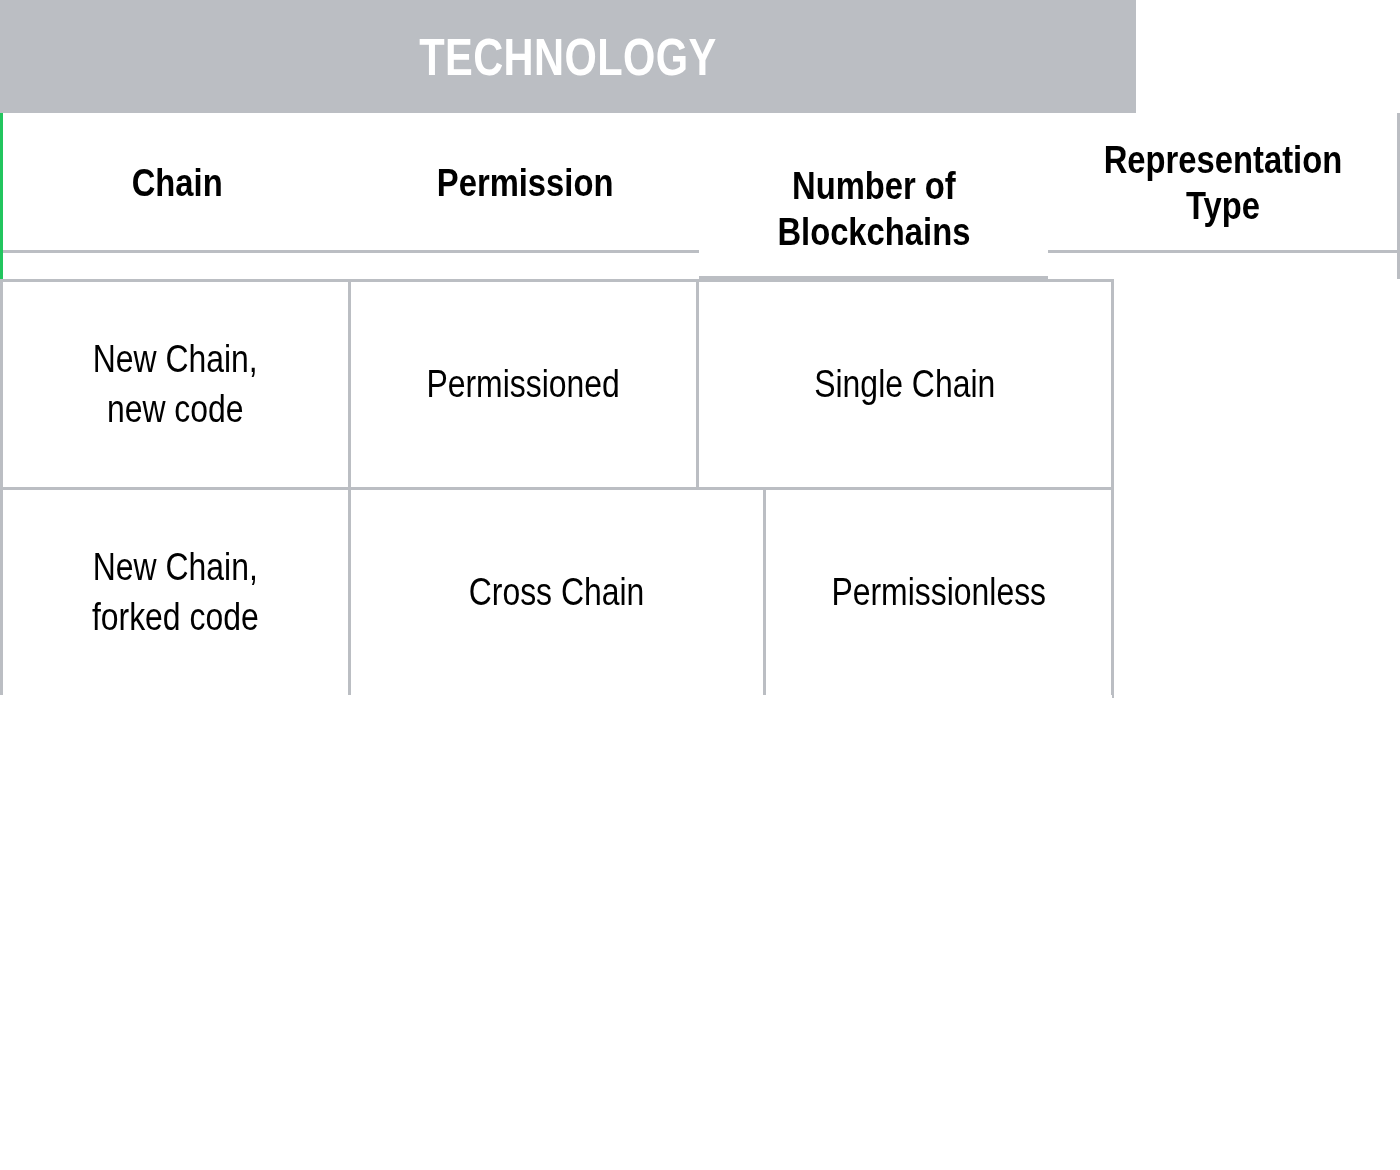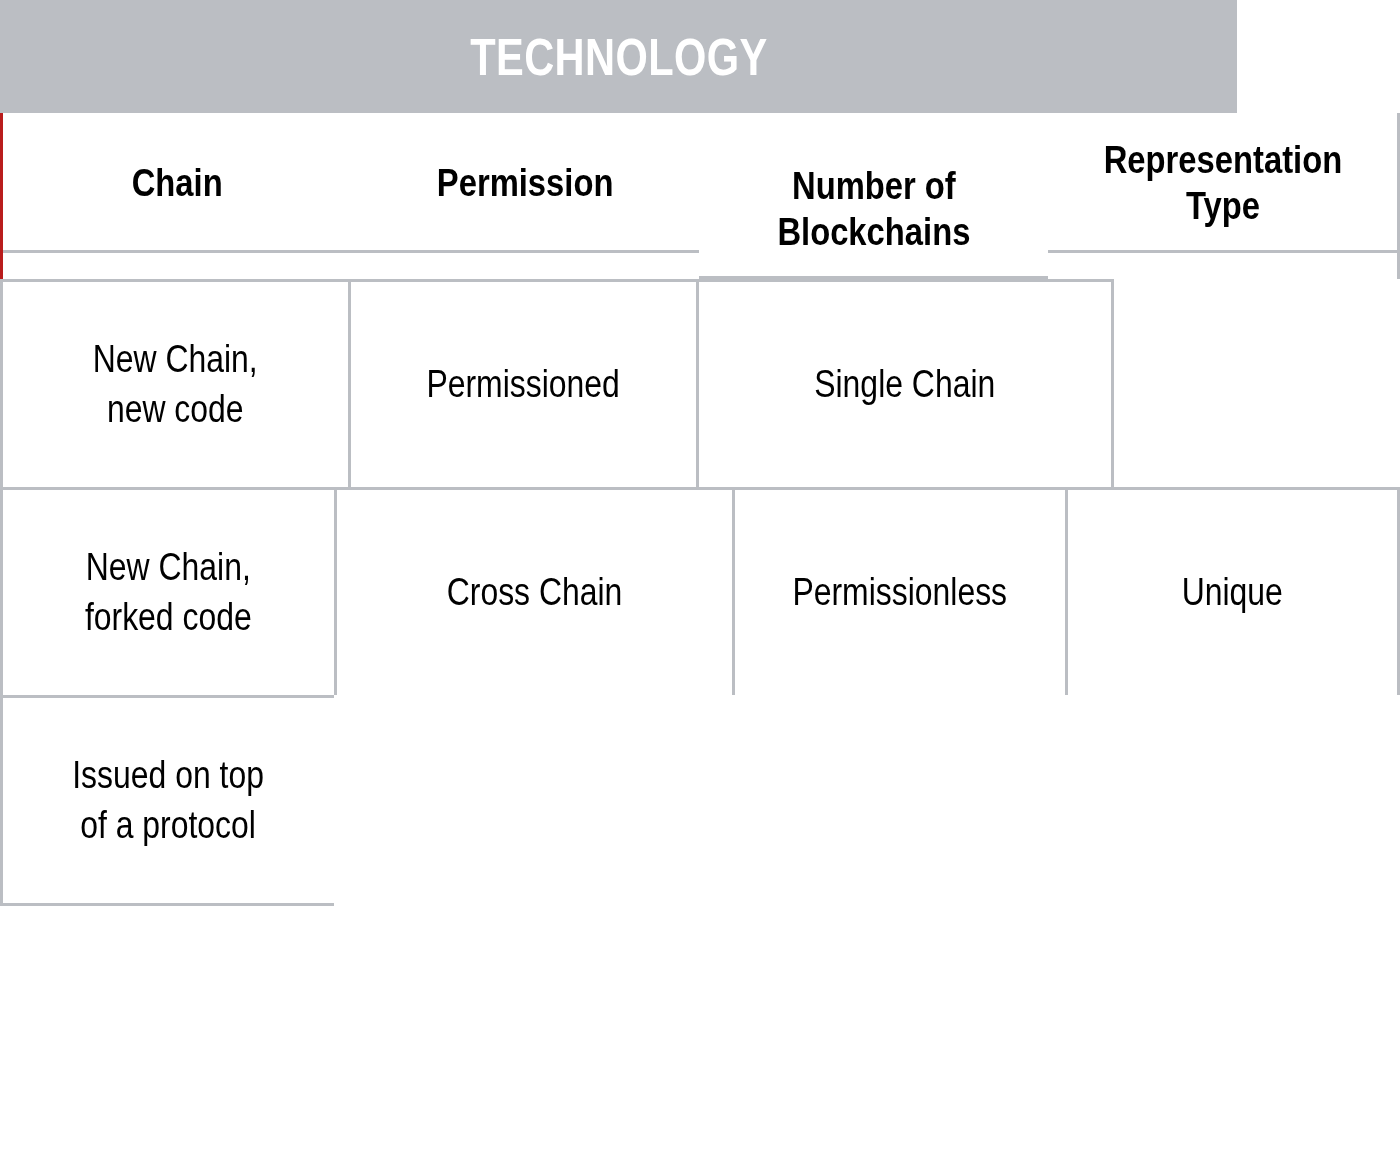--- a/index.html
+++ b/index.html
@@ -19,21 +19,21 @@
     width: 1400px;
     height: 1170px;
     background: #ffffff;
   }
 
   
   .title-band {
     position: absolute;
     left: 0;
     top: 0;
-    width: 1237px;
+    width: 1136px;
     height: 113px;
     background: #bbbec3;
     display: flex;
     align-items: center;
     justify-content: center;
   }
   .title-text {
     color: #ffffff;
     font-weight: bold;
     font-size: 52px;
@@ -82,21 +82,21 @@
 
   
   .header-row .cell {
     height: 140px;
     border-left: none;
     border-right: none;
     border-top: 3px solid #ffffff;
     border-bottom: 3px solid #bbbec3;
   }
   .header-row {
-    border-left: 3px solid #b91c1c;
+    border-left: 3px solid #22c55e;
     border-right: 3px solid #bbbec3;
     box-sizing: border-box;
     width: 1400px;
   }
   .header-row .c1 { width: 348px; }
   .header-row .c2 { width: 348px; }
   .header-row .c3 { width: 349px; margin-top: 26px; }
   .header-row .c4 { width: 349px; }
 
   .head-text {
@@ -176,30 +176,23 @@
       <div class="cell c1">
         <span class="cell-text">New Chain,
 forked code</span>
       </div>
       <div class="cell c3">
         <span class="cell-text">Cross Chain</span>
       </div>
       <div class="cell c2">
         <span class="cell-text">Permissionless</span>
       </div>
-      <div class="cell c4">
-        <span class="cell-text">Unique</span>
-      </div>
     </div>
 
 
     <div class="row body-row body-row-4">
-      <div class="cell c1">
-        <span class="cell-text">Issued on top
-of a protocol</span>
-      </div>
       <div class="cell c2 empty-slot"></div>
       <div class="cell c3 empty-slot"></div>
       <div class="cell c4 empty-slot"></div>
     </div>
 
   </div>
 </div>
 
 </body></html>

